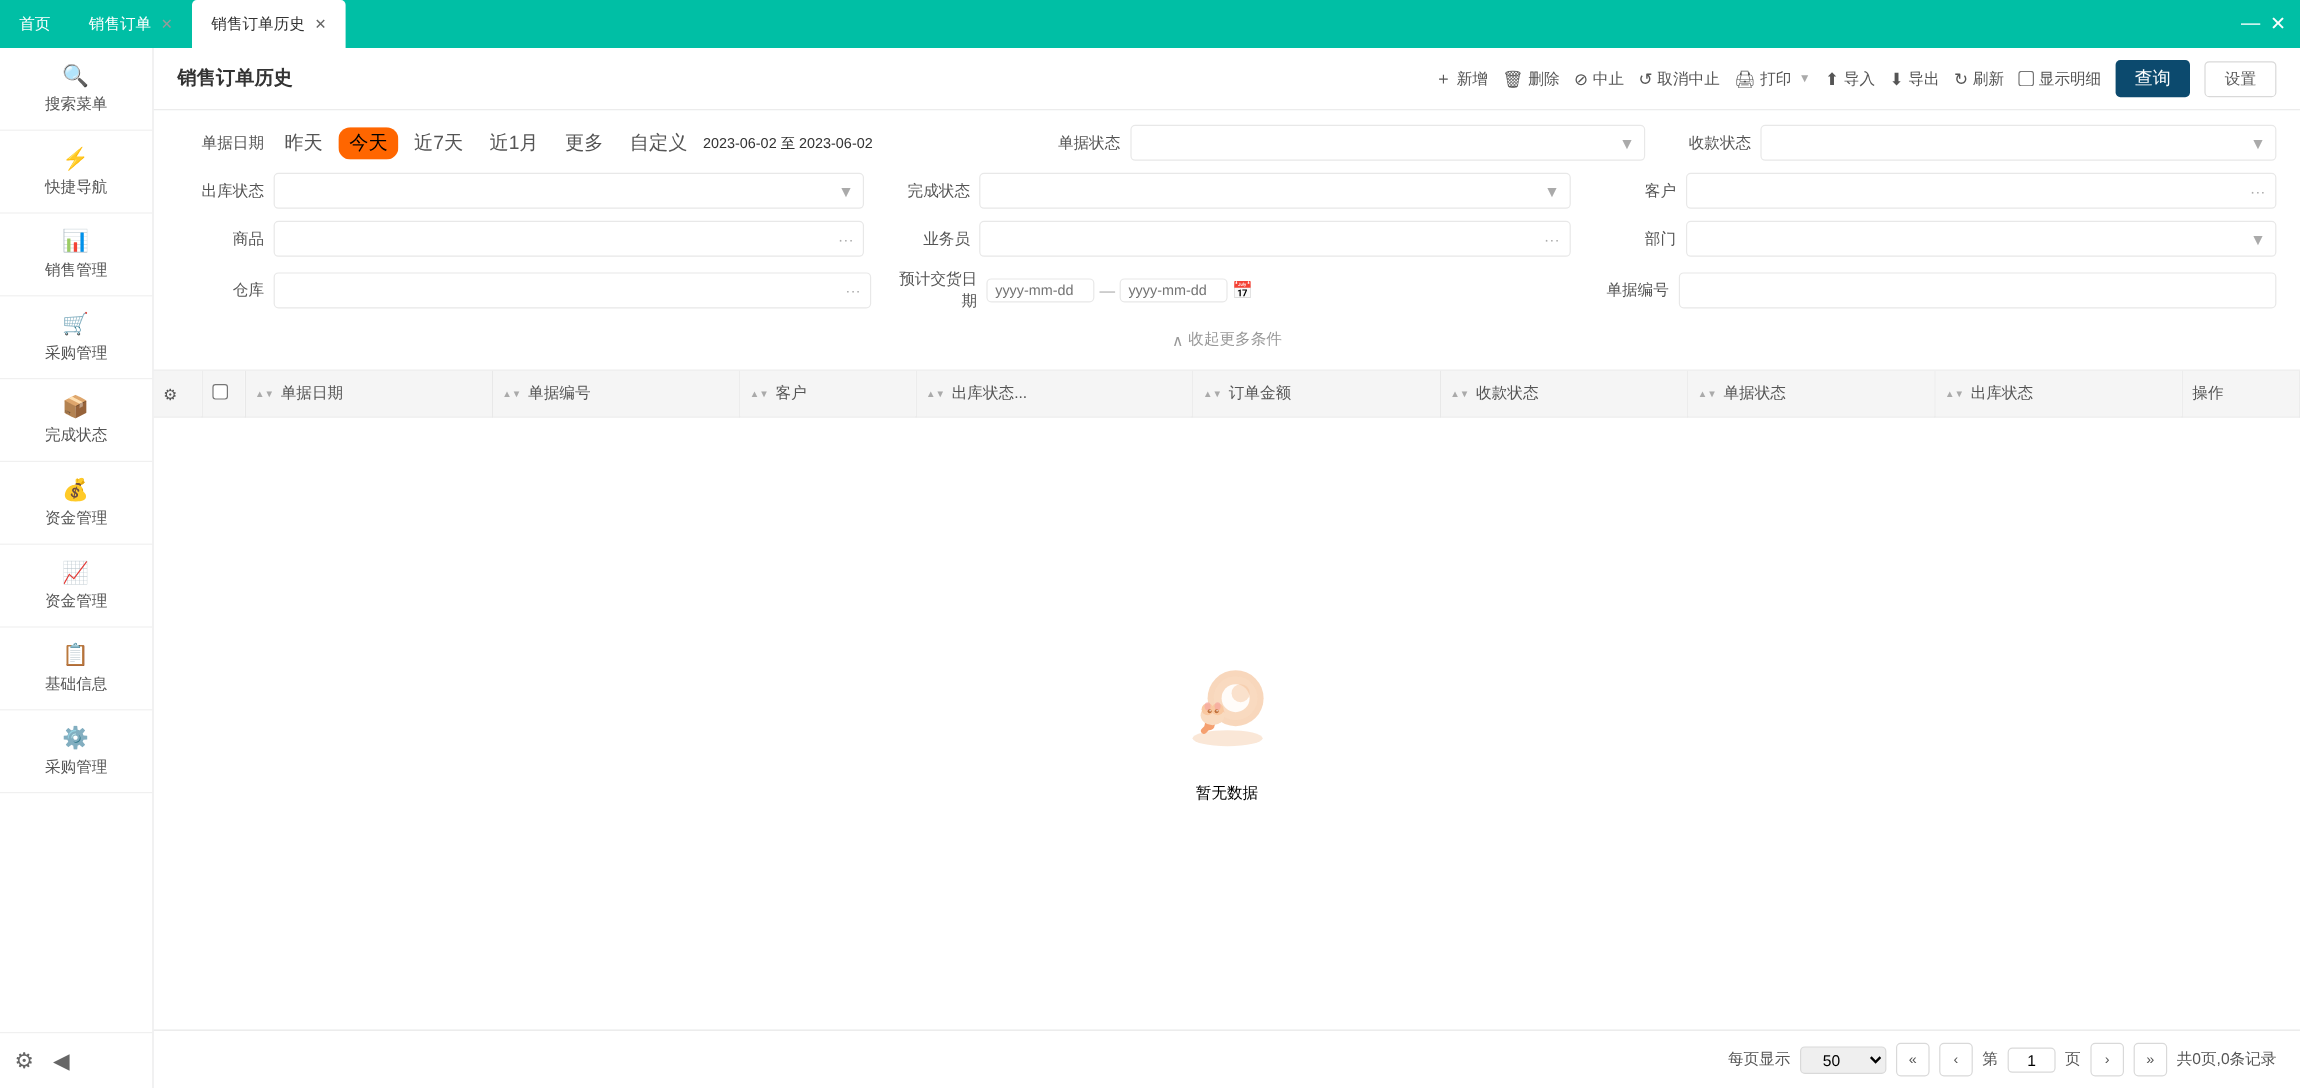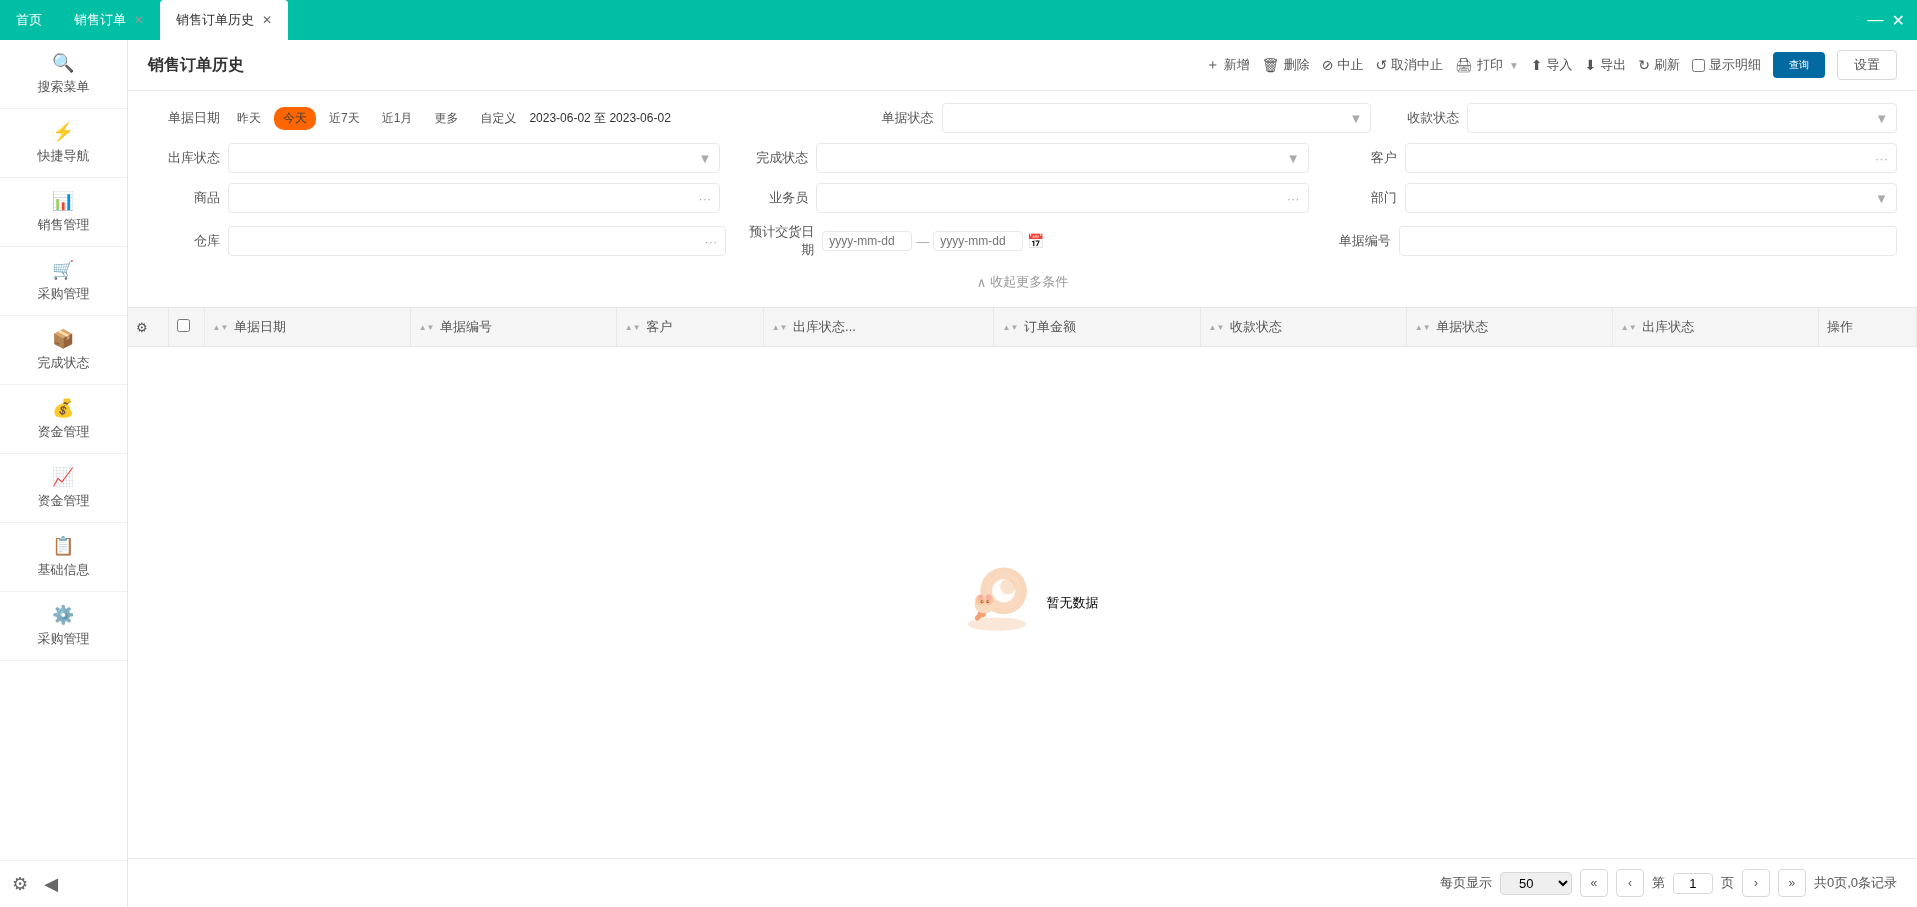--- a/index.html
+++ b/index.html
@@ -116,27 +116,27 @@
       display: flex;
       align-items: center;
       gap: 4px;
       cursor: pointer;
       color: #555;
       font-size: 13px;
       white-space: nowrap;
     }
     .toolbar-btn .btn-icon { font-size: 14px; }
     .btn-query {
-      background: #0369a1;
+      background: #0c4a6e;
       color: #fff;
       border: none;
       padding: 6px 16px;
       border-radius: 4px;
       cursor: pointer;
-      font-size: 10px;
+      font-size: 15px;
     }
     .btn-setting {
       background: #fff;
       color: #555;
       border: 1px solid #d9d9d9;
       padding: 5px 16px;
       border-radius: 4px;
       cursor: pointer;
       font-size: 13px;
     }
@@ -204,27 +204,27 @@
       display: flex;
       align-items: center;
       gap: 4px;
       flex: 1.5;
       margin-right: 16px;
     }
     .date-tag {
       padding: 2px 8px;
       border-radius: 10px;
       cursor: pointer;
-      font-size: 12px;
+      font-size: 16px;
       color: #555;
       border: 1px solid transparent;
     }
     .date-tag.active {
       background: #f60;
-      color: #404040;
+      color: #000000;
     }
     .date-input-group {
       display: flex;
       align-items: flex-start;
       gap: 4px;
       color: #aaa;
       font-size: 12px;
       flex: 1;
     }
     .date-input {
@@ -283,21 +283,21 @@
       vertical-align: middle;
       margin-right: 2px;
     }
     .settings-col { width: 40px; text-align: center; }
     .checkbox-col { width: 36px; text-align: center; }
 
     
     .empty-state {
       flex: 1;
       display: flex;
-      flex-direction: row;
+      flex-direction: column;
       align-items: center;
       justify-content: center;
       padding: 60px 0;
     }
     .empty-icon {
       width: 100px;
       height: 100px;
       margin-bottom: 16px;
     }
 

